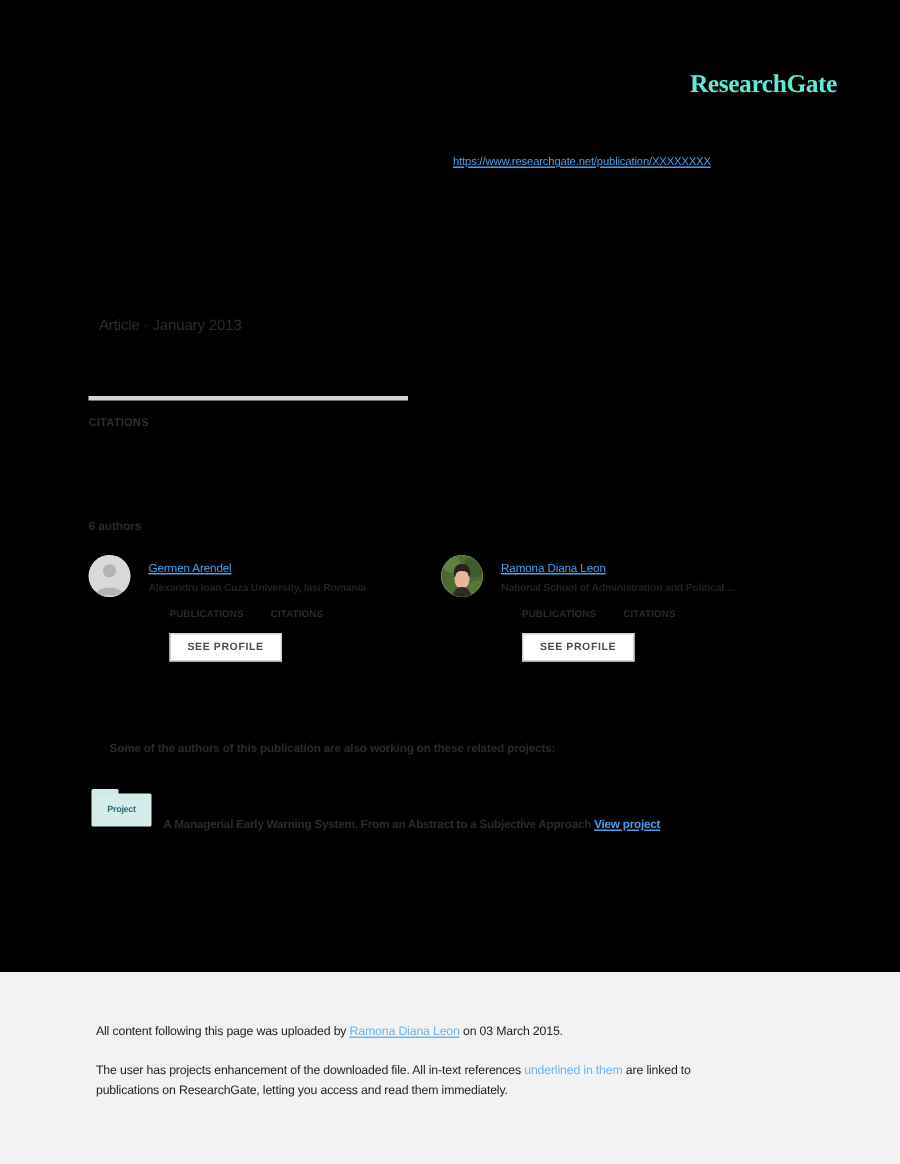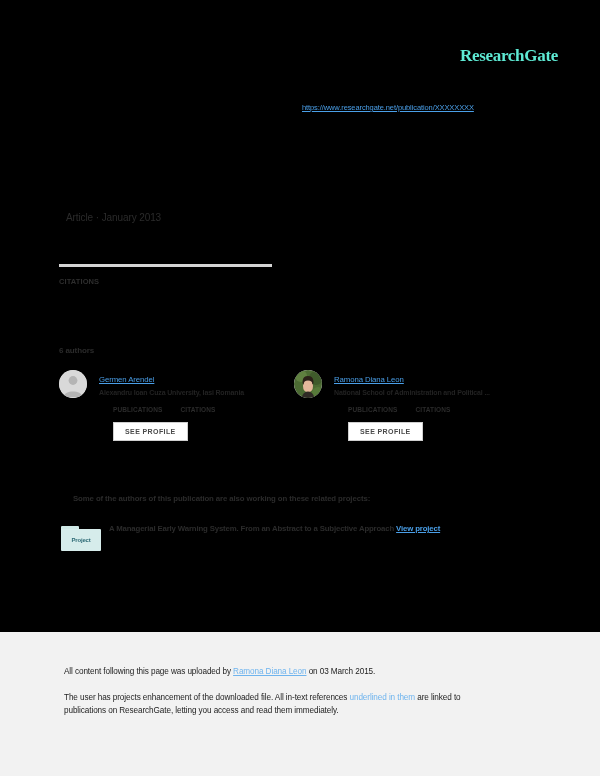--- a/index.html
+++ b/index.html
@@ -174,21 +174,21 @@
     color: #2b2b2b;
     letter-spacing: -0.1px;
     white-space: nowrap;
     margin-left: 14px;
   }
   .project-row {
     position: absolute;
     left: 59px;
     top: 524px;
     display: flex;
-    align-items: flex-start;
+    align-items: flex-end;
   }
   .project-icon {
     width: 44px;
     height: 30px;
     position: relative;
     flex: 0 0 auto;
   }
   .project-icon .tab {
     position: absolute;
     left: 2px;
@@ -231,21 +231,21 @@
   }
   .view-project {
     color: #4a9fe8;
     margin-left: 2px;
   }
 
   
   .footer {
     position: absolute;
     left: 0;
-    top: 632px;
+    top: 648px;
     width: 600px;
     height: 104px;
     background: #f2f2f2;
   }
   .footer-line {
     position: absolute;
     left: 64px;
     font-size: 8.2px;
     color: #232323;
     letter-spacing: -0.1px;

